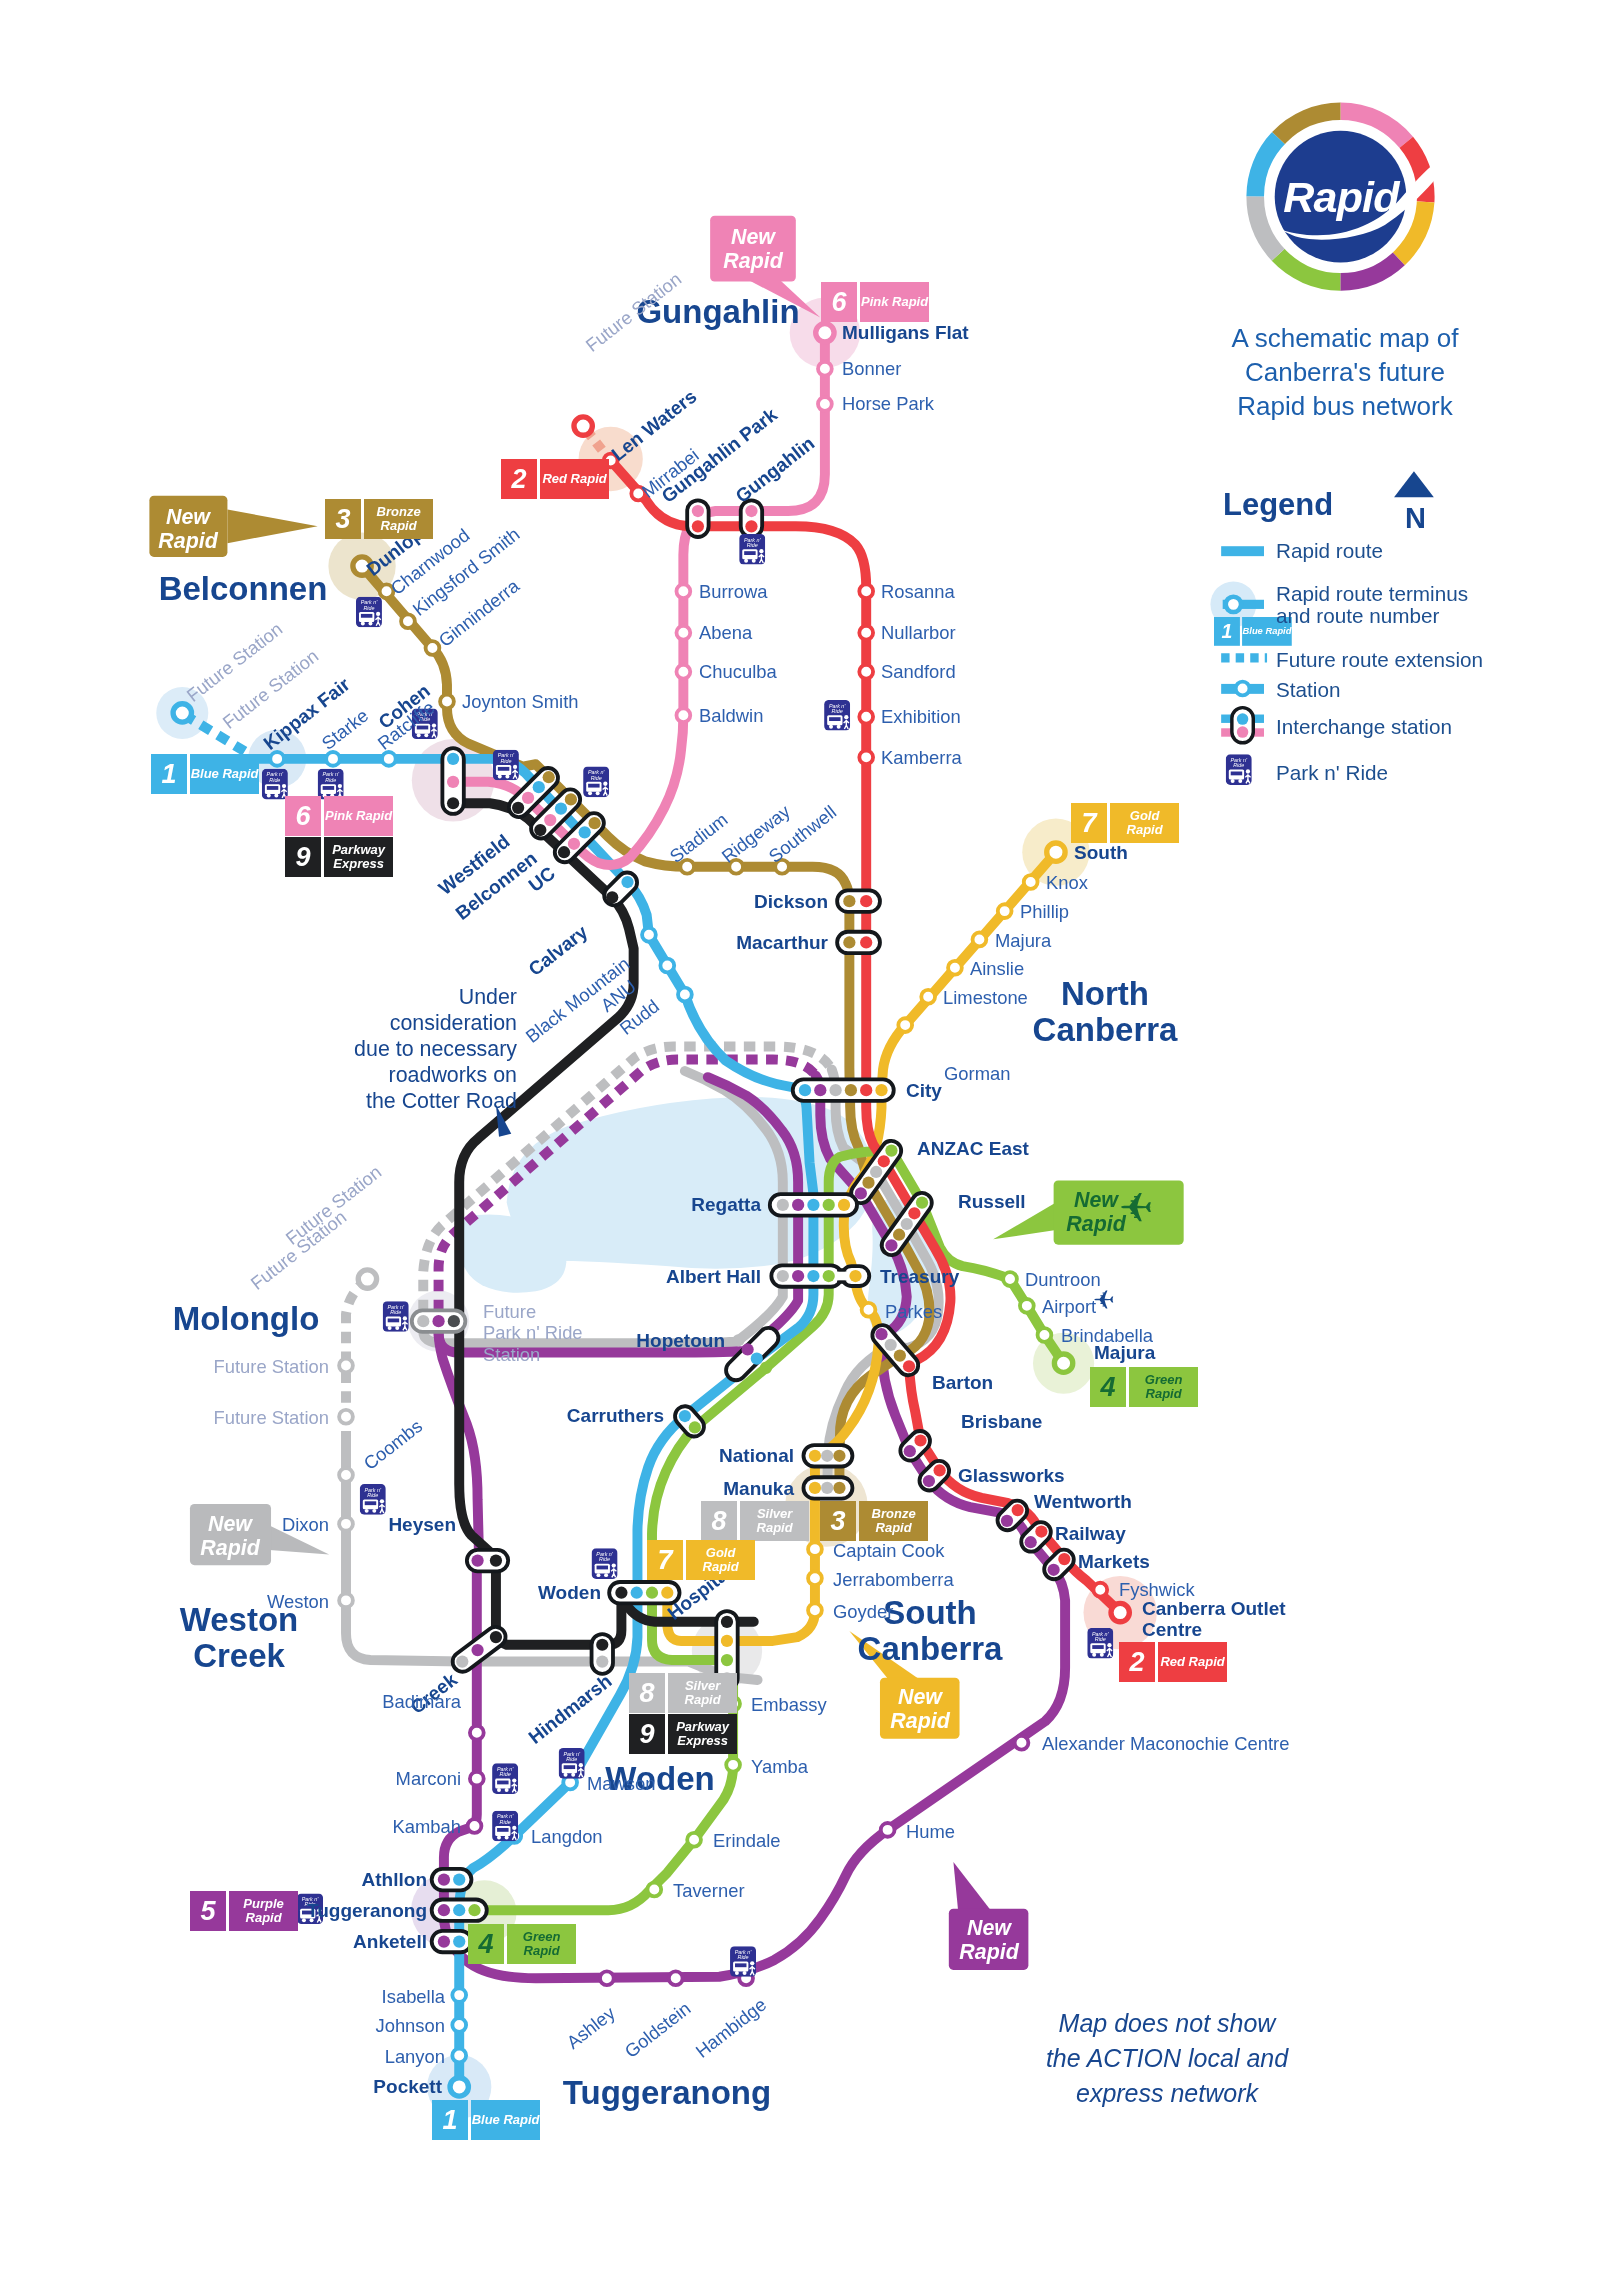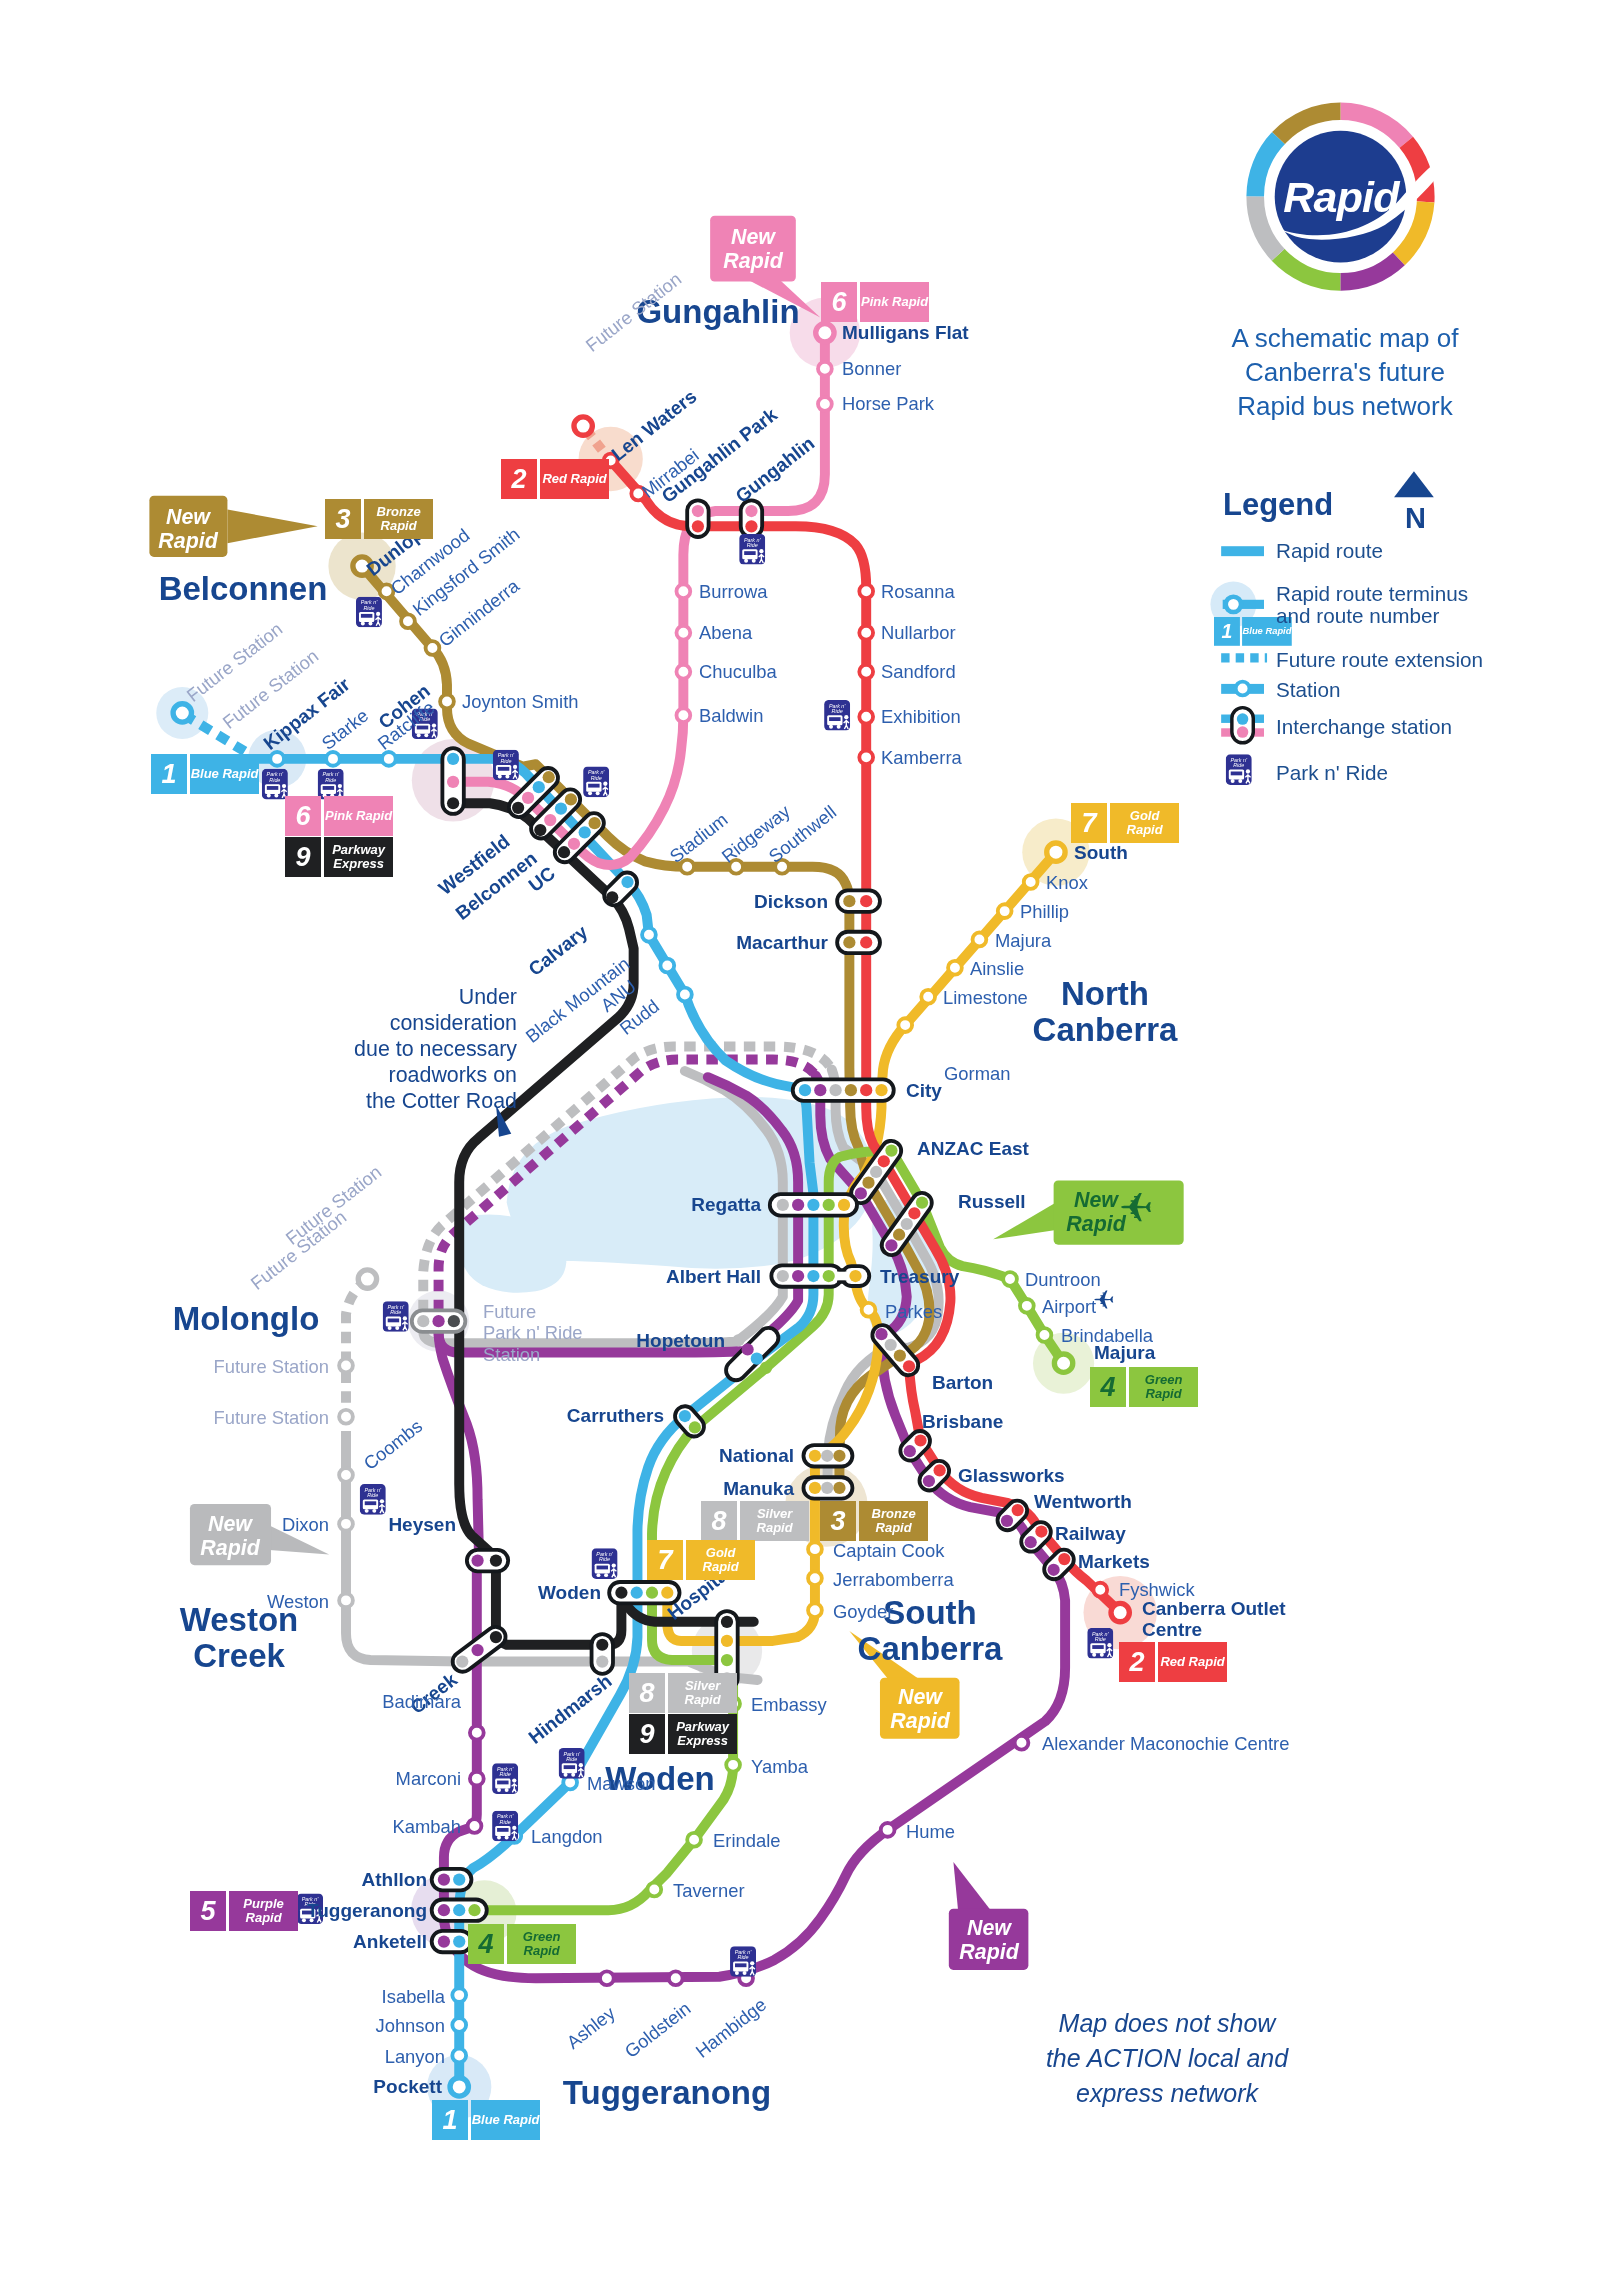--- a/index.html
+++ b/index.html
@@ -492,21 +492,21 @@
     <div class="st b a" style="left: 761px; top: 1266px;">Albert Hall</div>
     <div class="st b" style="left: 880px; top: 1266px;">Treasury</div>
     <div class="st" style="left: 885px; top: 1301px;">Parkes</div>
     <div class="st b a" style="left: 725px; top: 1330px;">Hopetoun</div>
     <div class="st b a" style="left: 664px; top: 1405px;">Carruthers</div>
     <div class="st" style="left: 1025px; top: 1269px;">Duntroon</div>
     <div class="st" style="left: 1042px; top: 1296px;">Airport</div>
     <div class="st" style="left: 1061px; top: 1325px;">Brindabella</div>
     <div class="st b" style="left: 1094px; top: 1342px;">Majura</div>
     <div class="st b" style="left: 932px; top: 1372px;">Barton</div>
-    <div class="st b" style="left: 922px; top: 1411px;">Brisbane</div>
+    <div class="st b" style="left: 961px; top: 1411px;">Brisbane</div>
     <div class="st b" style="left: 958px; top: 1465px;">Glassworks</div>
     <div class="st b a" style="left: 794px; top: 1445px;">National</div>
     <div class="st b a" style="left: 794px; top: 1478px;">Manuka</div>
     <div class="st" style="left: 833px; top: 1540px;">Captain Cook</div>
     <div class="st" style="left: 833px; top: 1569px;">Jerrabomberra</div>
     <div class="st" style="left: 833px; top: 1601px;">Goyder</div>
     <div class="st b" style="left: 1034px; top: 1491px;">Wentworth</div>
     <div class="st b" style="left: 1055px; top: 1523px;">Railway</div>
     <div class="st b" style="left: 1078px; top: 1551px;">Markets</div>
     <div class="st" style="left: 1119px; top: 1579px;">Fyshwick</div>

